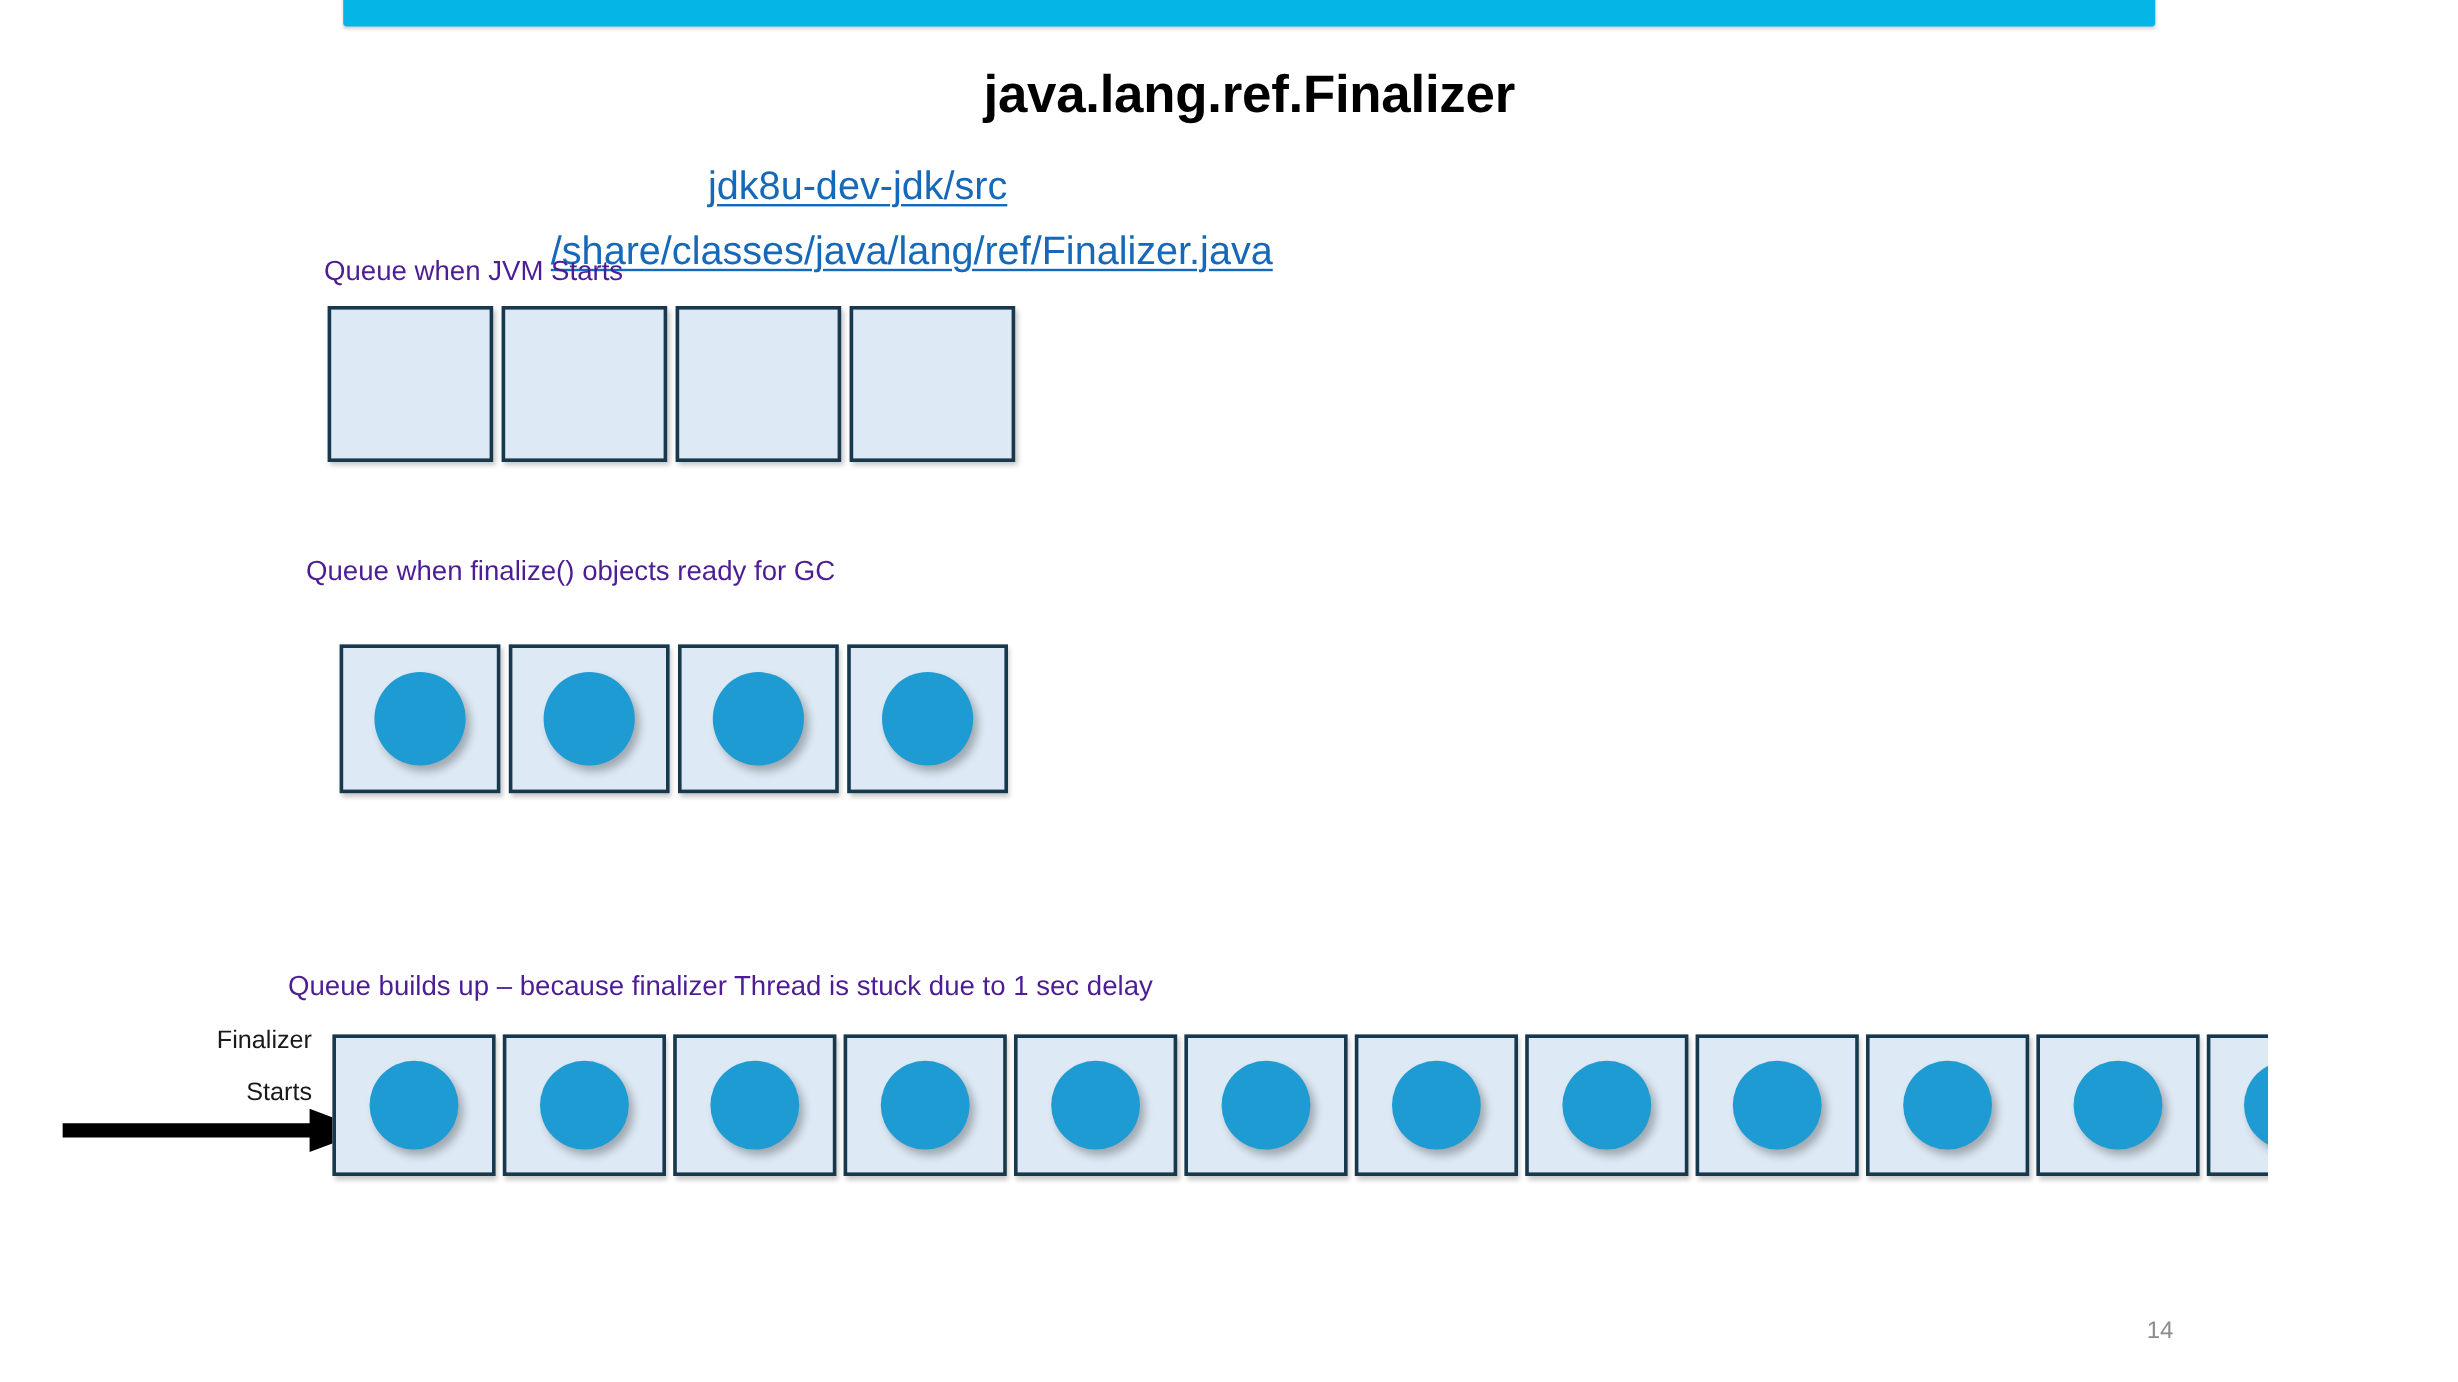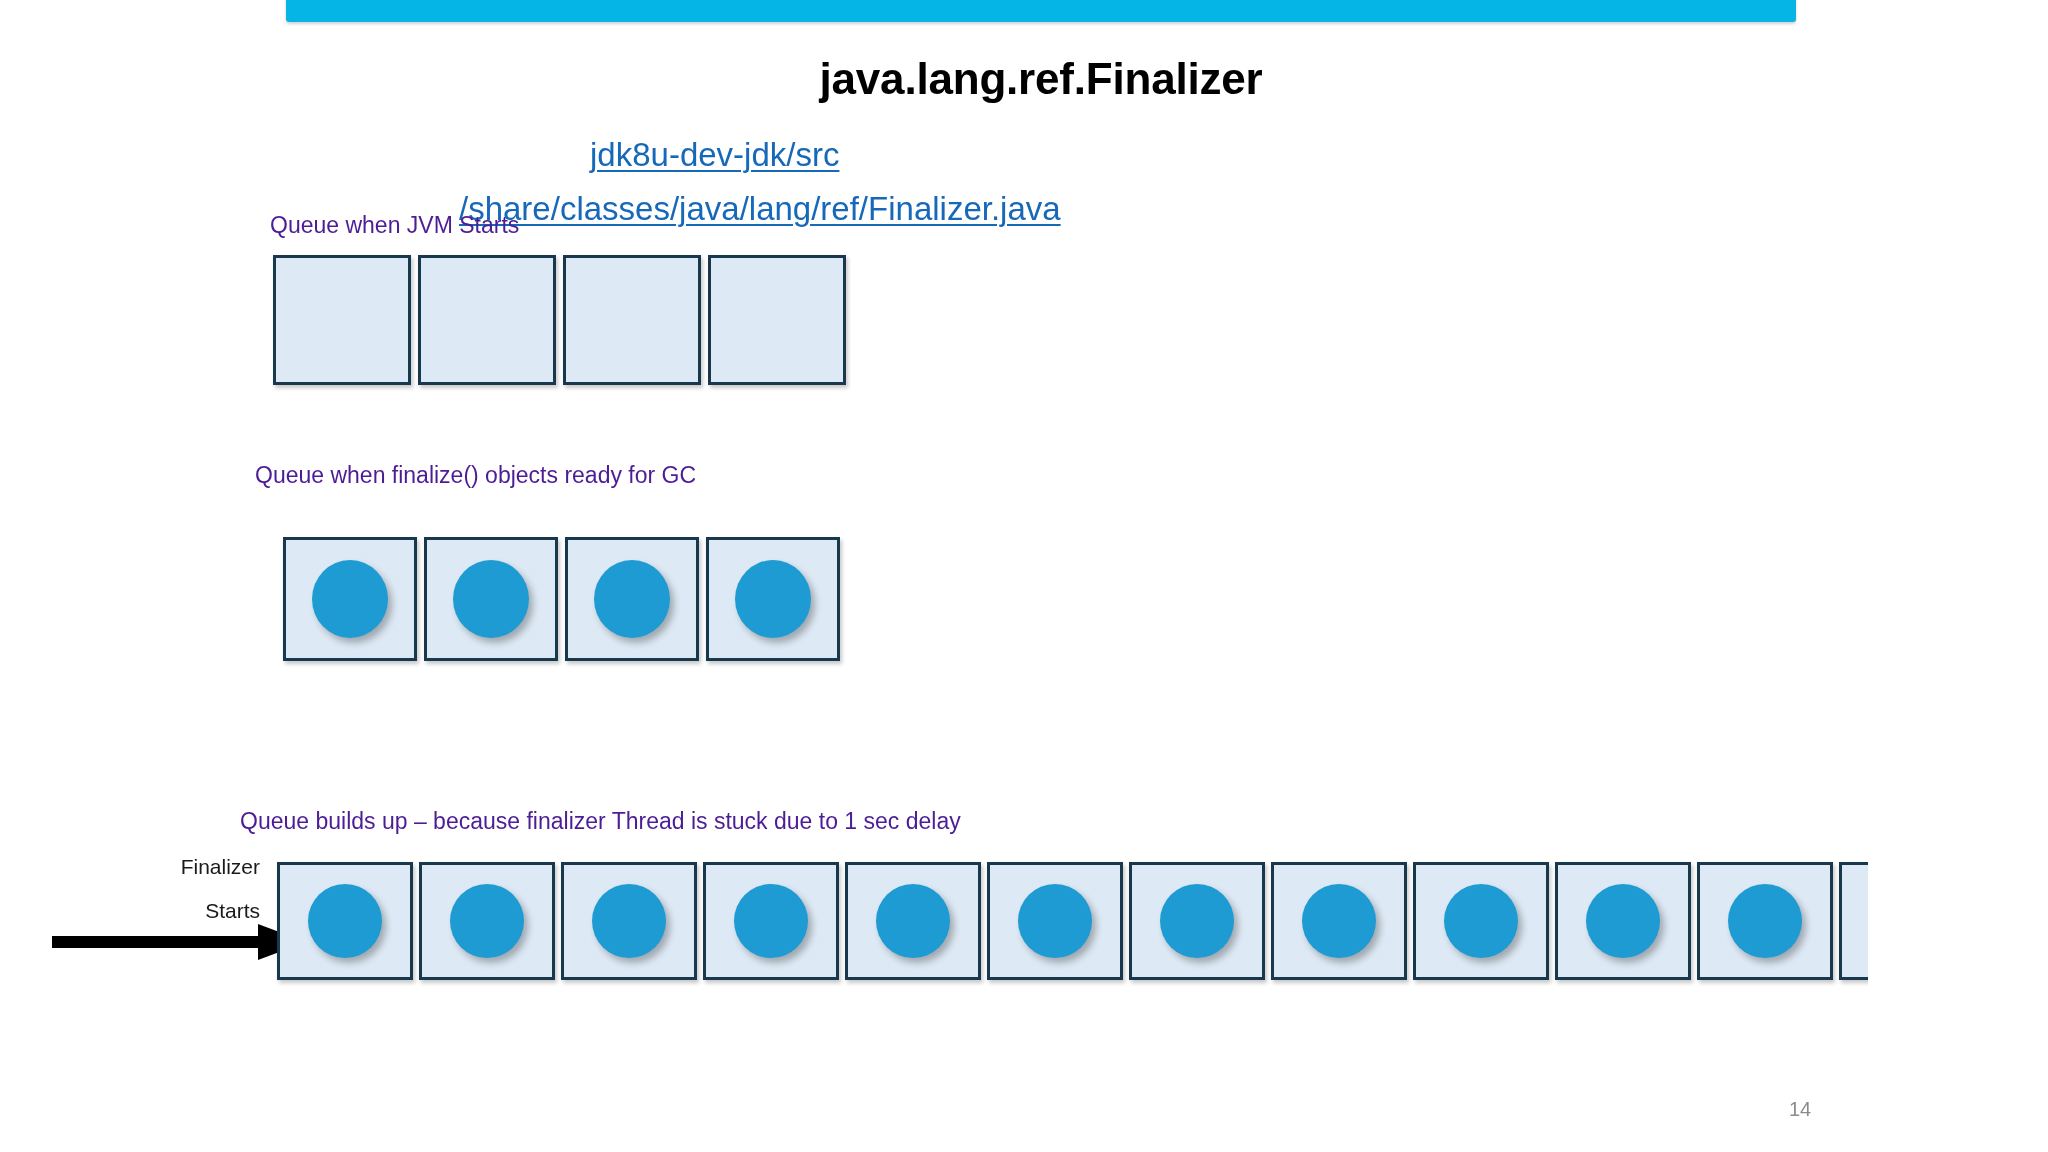--- a/index.html
+++ b/index.html
@@ -11,20 +11,21 @@
   body {
     font-family: "Liberation Sans", "DejaVu Sans", sans-serif;
     -webkit-font-smoothing: antialiased;
   }
   #slide {
     position: relative;
     width: 1868px;
     height: 1152px;
     background: #ffffff;
     overflow: hidden;
+    padding-left: 22px;
   }
 
   
   #top-bar {
     position: absolute;
     left: 286px;
     top: -6px;
     width: 1510px;
     height: 28px;
     background: #04b5e5;

